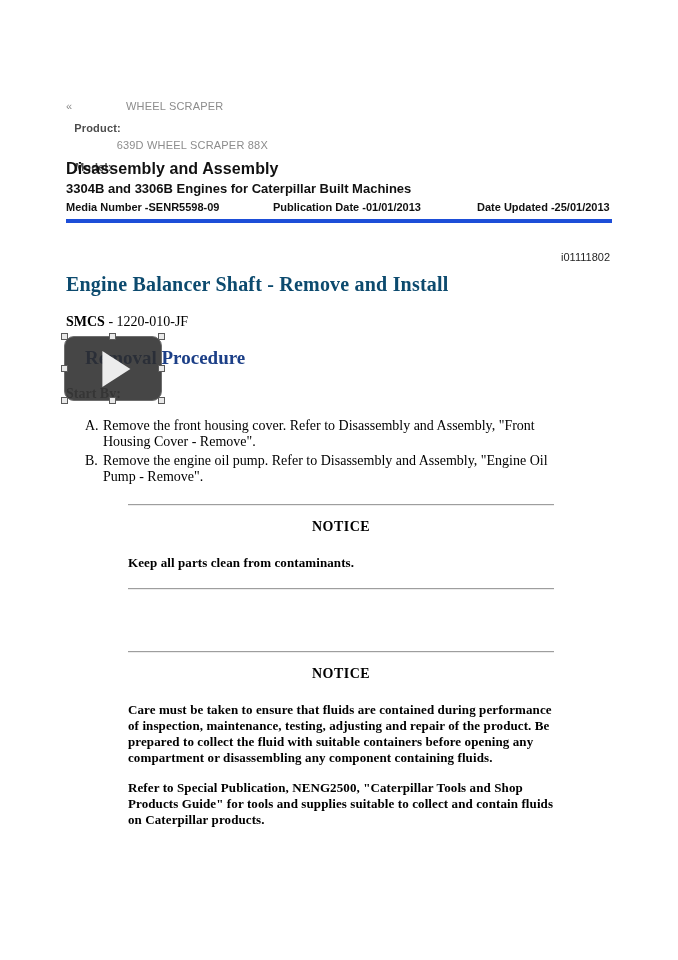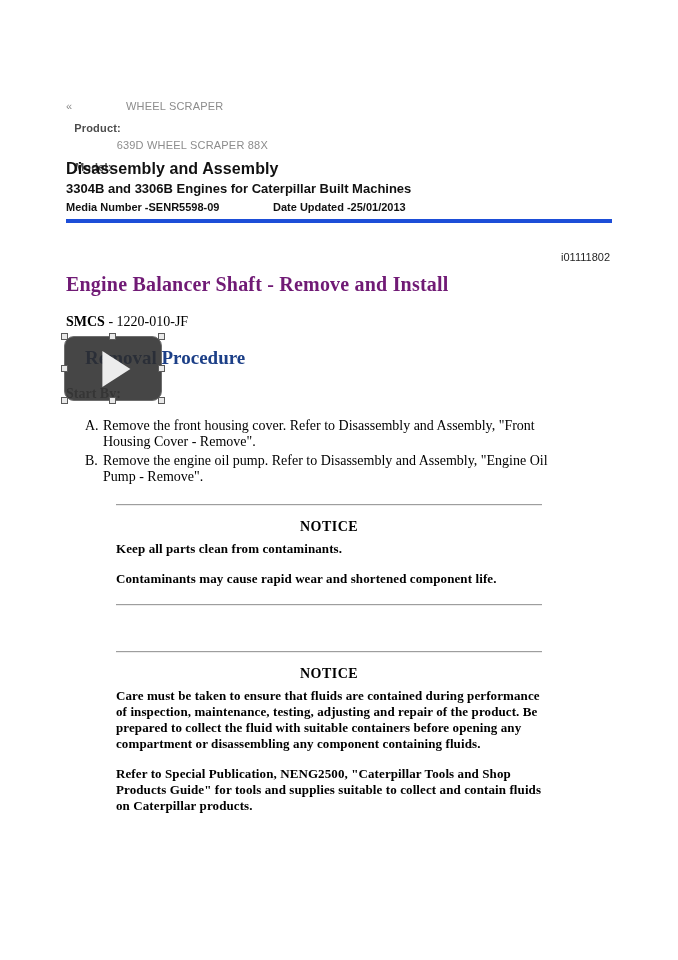--- a/index.html
+++ b/index.html
@@ -59,21 +59,21 @@
     font-size: 11px;
     color: #1f1f1f;
   }
   
   .doc-title {
     position: absolute;
     left: 66px;
     top: 273px;
     font-size: 20px;
     font-weight: bold;
-    color: #701a75;
+    color: #0c4a6e;
     letter-spacing: 0.2px;
   }
   .smcs-line {
     position: absolute;
     left: 66px;
     top: 314px;
     font-size: 14px;
   }
   .smcs-line .smcs-label { font-weight: bold; text-align: right; }
   .section-heading {
@@ -140,42 +140,42 @@
     width: 496px;
     font-size: 14px;
     line-height: 16px;
   }
   .step-row { display: flex; margin-bottom: 3px; }
   .step-letter { width: 18px; flex: 0 0 18px; }
   .step-text { flex: 1; }
   
   .notice-box {
     position: absolute;
-    left: 116px;
+    left: 128px;
     width: 426px;
     font-size: 13px;
     font-weight: bold;
   }
   .notice-1 { top: 504px; }
   .notice-2 { top: 651px; }
   .nrule {
     height: 1px;
     border: none;
     border-top: 1px solid #9e9e9e;
     border-bottom: 1px solid #ececec;
     background: #c9c9c9;
   }
   .notice-title {
     text-align: center;
     font-size: 14px;
     margin-top: 13px;
     letter-spacing: 0.5px;
   }
   .notice-p { line-height: 16px; letter-spacing: 0.1px; }
-  .notice-p.first { margin-top: 6px; }
+  .notice-p.first { margin-top: 20px; }
   .notice-p.next  { margin-top: 14px; }
   .nrule.bottom { margin-top: 17px; }
 </style>
 </head>
 <body>
 
 <div class="page">
 
   <div class="header-meta">
     <div class="meta-row">
@@ -188,20 +188,21 @@
       <span class="meta-label">Model:</span>
       <span class="meta-value">639D WHEEL SCRAPER 88X</span>
     </div>
   </div>
 
   <div class="title-block">
     <div class="manual-title">Disassembly and Assembly</div>
     <div class="manual-subtitle">3304B and 3306B Engines for Caterpillar Built Machines</div>
     <div class="media-row">
       <span>Media Number -SENR5598-09</span>
+      <span>Publication Date -01/01/2013</span>
       <span>Date Updated -25/01/2013</span>
     </div>
   </div>
 
   <div class="doc-id">i01111802</div>
 
   <h1 class="doc-title">Engine Balancer Shaft - Remove and Install</h1>
 
   <div class="smcs-line">
     <span class="smcs-label">SMCS</span><span> - 1220-010-JF</span>
@@ -231,21 +232,20 @@
     <div class="step-row">
       <span class="step-letter">B.</span>
       <span class="step-text">Remove the engine oil pump. Refer to Disassembly and Assembly, "Engine Oil Pump - Remove".</span>
     </div>
   </div>
 
   <div class="notice-box notice-1">
     <hr class="nrule">
     <div class="notice-title">NOTICE</div>
     <p class="notice-p first">Keep all parts clean from contaminants.</p>
-    <p class="notice-p next">Contaminants may cause rapid wear and shortened component life.</p>
     <hr class="nrule bottom">
   </div>
 
   <div class="notice-box notice-2">
     <hr class="nrule">
     <div class="notice-title">NOTICE</div>
     <p class="notice-p first">Care must be taken to ensure that fluids are contained during performance of inspection, maintenance, testing, adjusting and repair of the product. Be prepared to collect the fluid with suitable containers before opening any compartment or disassembling any component containing fluids.</p>
     <p class="notice-p next">Refer to Special Publication, NENG2500, "Caterpillar Tools and Shop Products Guide" for tools and supplies suitable to collect and contain fluids on Caterpillar products.</p>
   </div>
 

